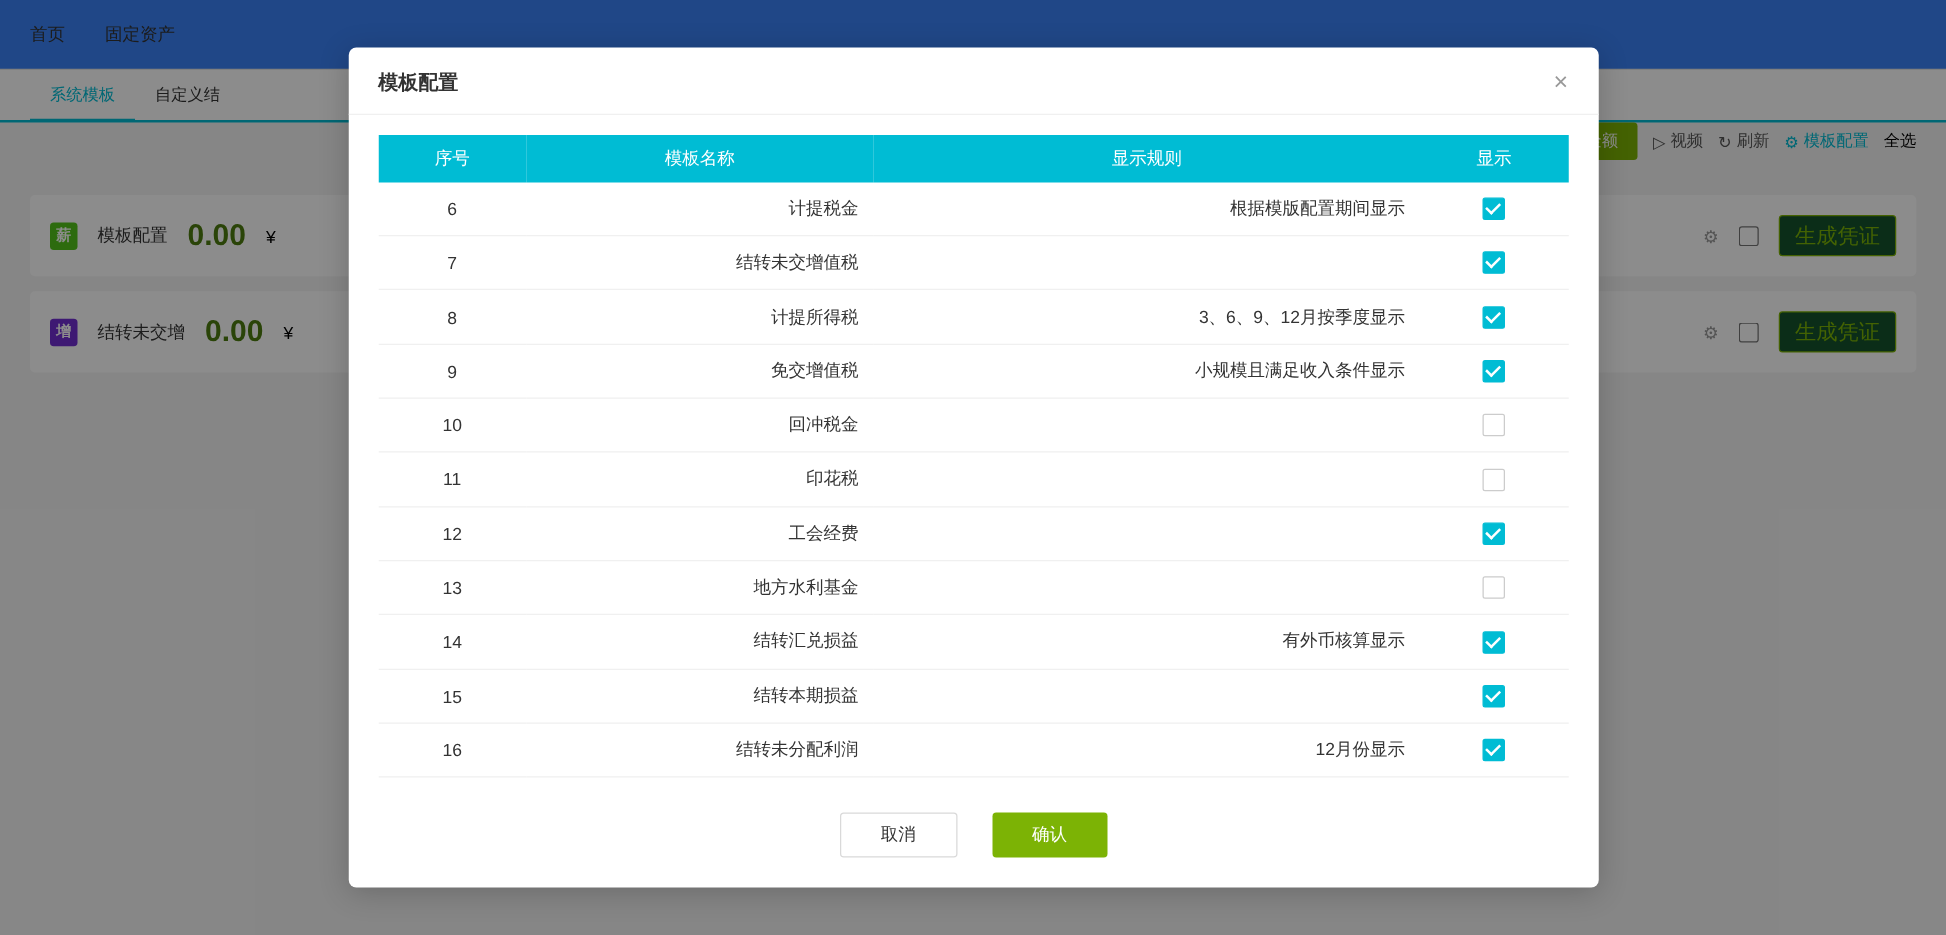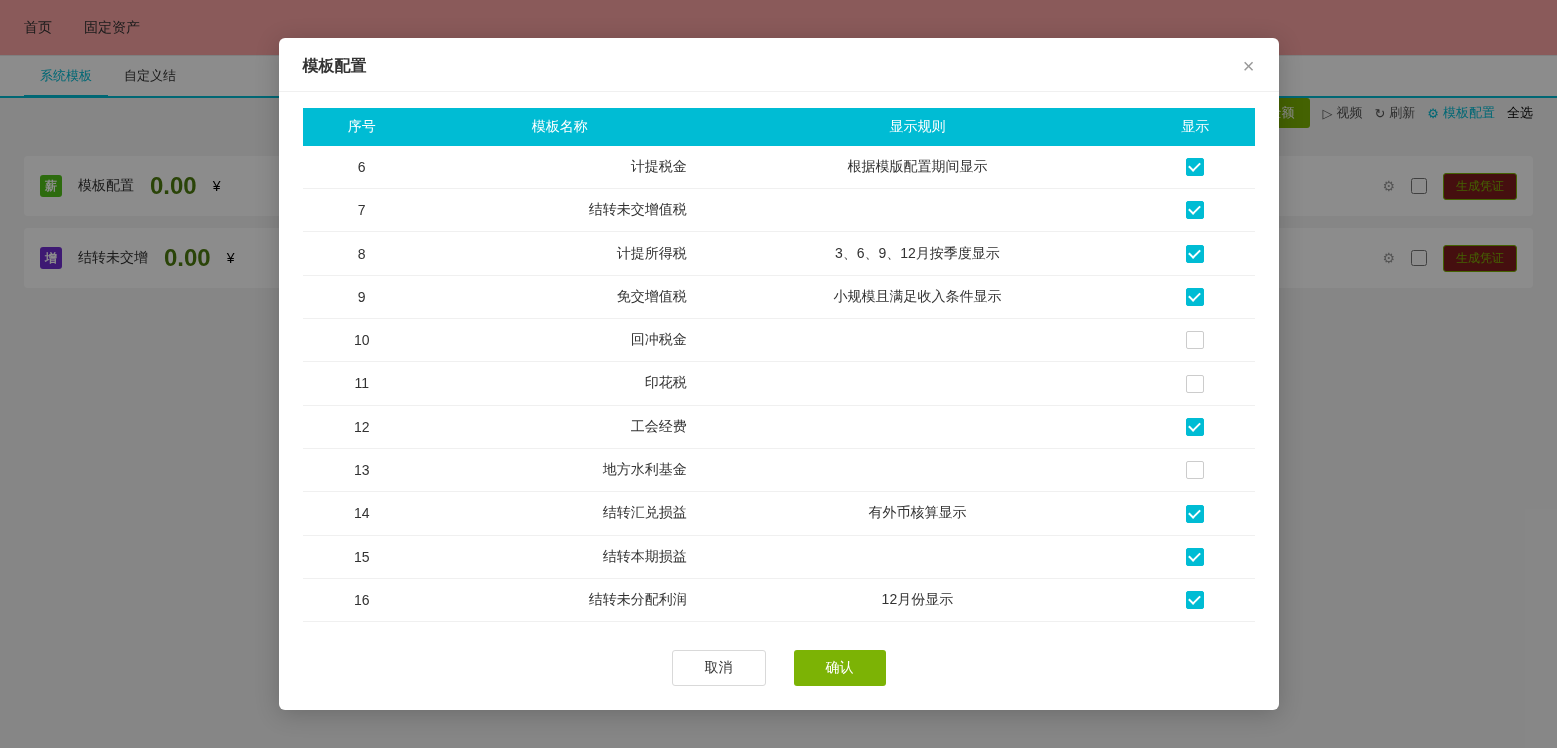--- a/index.html
+++ b/index.html
@@ -14,21 +14,21 @@
     .bg-page {
       width: 1557px;
       height: 748px;
       background: #f5f5f5;
       position: relative;
     }
 
     
     .top-nav {
       height: 56px;
-      background: #fca5a5;
+      background: #3b82f6;
       display: flex;
       align-items: center;
       padding: 0 24px;
       gap: 32px;
       border-bottom: 1px solid #e8e8e8;
       text-align: right;
     }
     .nav-item {
       color: #333;
       font-size: 14px;
@@ -130,25 +130,25 @@
       color: #999;
       cursor: pointer;
     }
     .card-checkbox {
       width: 16px;
       height: 16px;
     }
     .btn-gen-voucher {
       border: 1px solid #7cb305;
       color: #7cb305;
-      background: #7f1d1d;
+      background: #14532d;
       padding: 4px 12px;
       border-radius: 3px;
       cursor: pointer;
-      font-size: 12px;
+      font-size: 17px;
     }
 
     
     .overlay {
       position: absolute;
       top: 0; left: 0; right: 0; bottom: 0;
       background: rgba(0,0,0,0.45);
       z-index: 100;
       display: flex;
       align-items: center;
@@ -213,21 +213,21 @@
     .config-table tbody td {
       padding: 12px 12px;
       text-align: center;
       color: #333;
       font-size: 14px;
     }
     .config-table tbody td:nth-child(2) {
       text-align: right;
     }
     .config-table tbody td:nth-child(3) {
-      text-align: center;
+      text-align: right;
     }
 
     
     .cb-teal {
       width: 18px;
       height: 18px;
       appearance: none;
       -webkit-appearance: none;
       border: 1.5px solid #ccc;
       border-radius: 2px;

